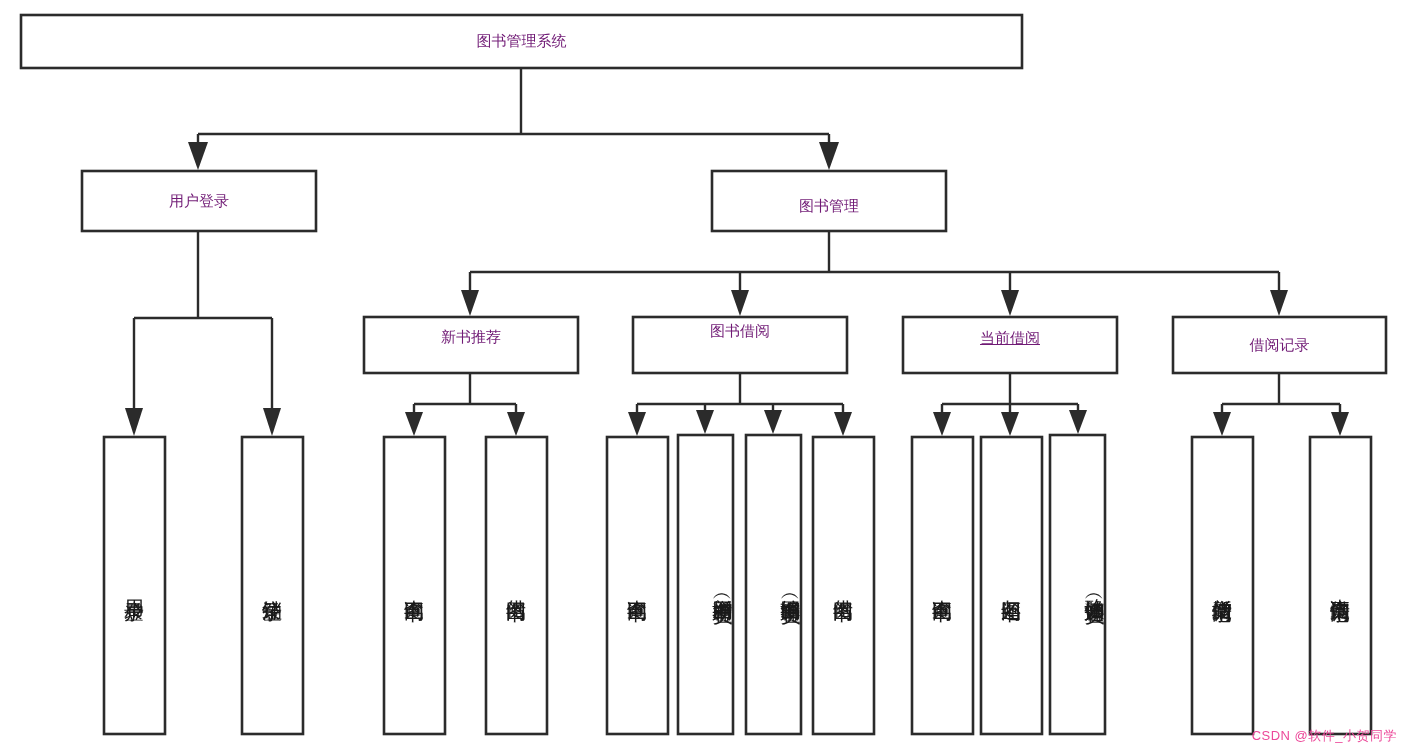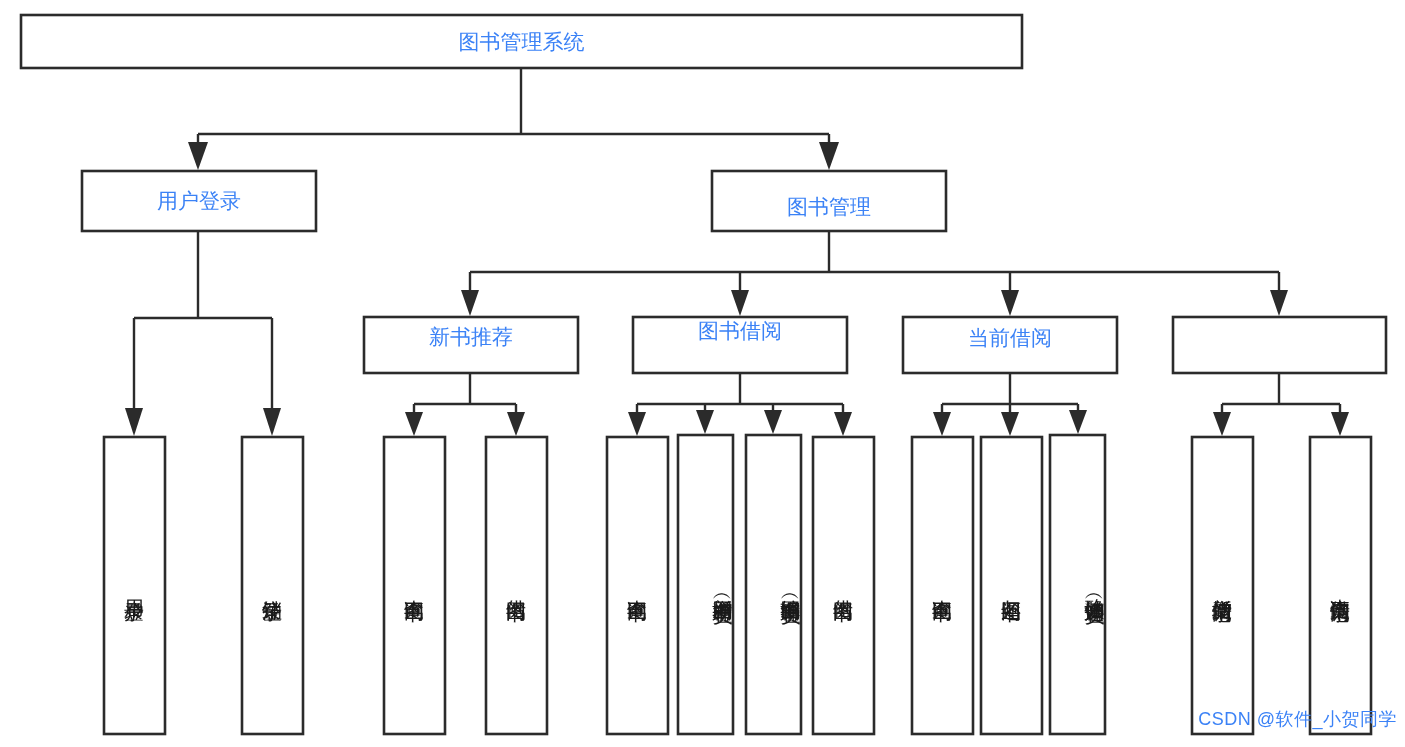--- a/index.html
+++ b/index.html
@@ -53,35 +53,35 @@
     letter-spacing: 1px;
     display: flex;
     align-items: center;
     justify-content: center;
     pointer-events: none;
     white-space: nowrap;
   }
   .h-label {
     position: absolute;
     font-family: "Liberation Sans", "DejaVu Sans", sans-serif;
-    font-size: 21px;
-    color: #3b82f6;
+    font-size: 15px;
+    color: #701a75;
     display: flex;
     align-items: center;
     justify-content: center;
     pointer-events: none;
     white-space: nowrap;
   }
   #watermark {
     position: absolute;
     right: 8px;
-    bottom: 16px;
+    bottom: 2px;
     font-family: "Liberation Sans", "DejaVu Sans", sans-serif;
-    font-size: 18px;
-    color: #3b82f6;
+    font-size: 13px;
+    color: #ec4899;
     white-space: nowrap;
     letter-spacing: 0.5px;
   }
 </style>
 </head>
 <body>
 
 <div id="diagram-root">
 
   <svg class="flow" viewBox="0 0 1405 747">
@@ -163,21 +163,22 @@
     </g>
   </svg>
 
   <div class="h-label" style="left:21px;  top:15px;  width:1001px; height:53px;">图书管理系统</div>
 
   <div class="h-label" style="left:82px;  top:171px; width:234px; height:60px;">用户登录</div>
   <div class="h-label" style="left:712px; top:171px; width:234px; height:71px;">图书管理</div>
 
   <div class="h-label" style="left:364px;  top:317px; width:214px; height:40px;">新书推荐</div>
   <div class="h-label" style="left:633px;  top:303px; width:214px; height:56px;">图书借阅</div>
-  <div class="h-label" style="left:903px;  top:317px; width:214px; height:42px;">当前借阅</div>
+  <div class="h-label" style="left:903px;  top:317px; width:214px; height:42px;text-decoration:underline;">当前借阅</div>
+  <div class="h-label" style="left:1173px; top:317px; width:213px; height:56px;">借阅记录</div>
 
   <div class="vert-label" style="left:104px; top:437px; width:61px; height:297px;">用户登录</div>
   <div class="vert-label" style="left:242px; top:437px; width:61px; height:297px;">注销登录</div>
 
   <div class="vert-label" style="left:384px; top:437px; width:61px; height:297px;">查询图书</div>
   <div class="vert-label" style="left:486px; top:437px; width:61px; height:297px;">借阅图书</div>
 
   <div class="vert-label" style="left:607px; top:437px; width:61px; height:297px;">查询图书</div>
   <div class="vert-label" style="left:678px; top:435px; width:55px; height:299px; align-items:flex-start; padding-top:6px; box-sizing:border-box;">新增图书（管理员）</div>
   <div class="vert-label" style="left:746px; top:435px; width:55px; height:299px; align-items:flex-start; padding-top:6px; box-sizing:border-box;">编辑图书（管理员）</div>

